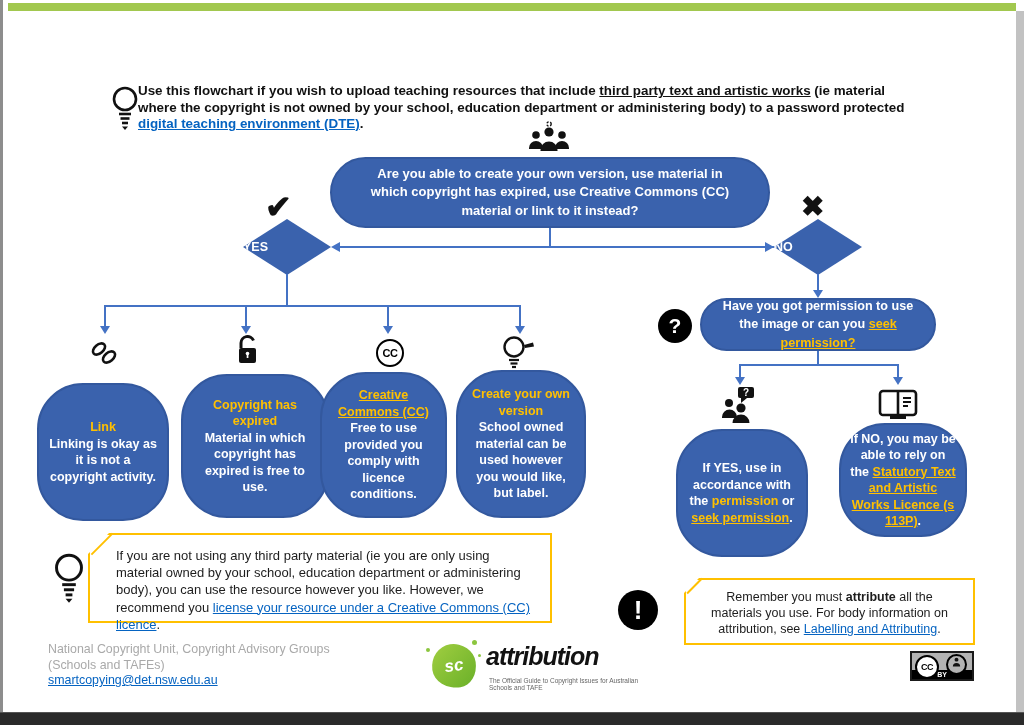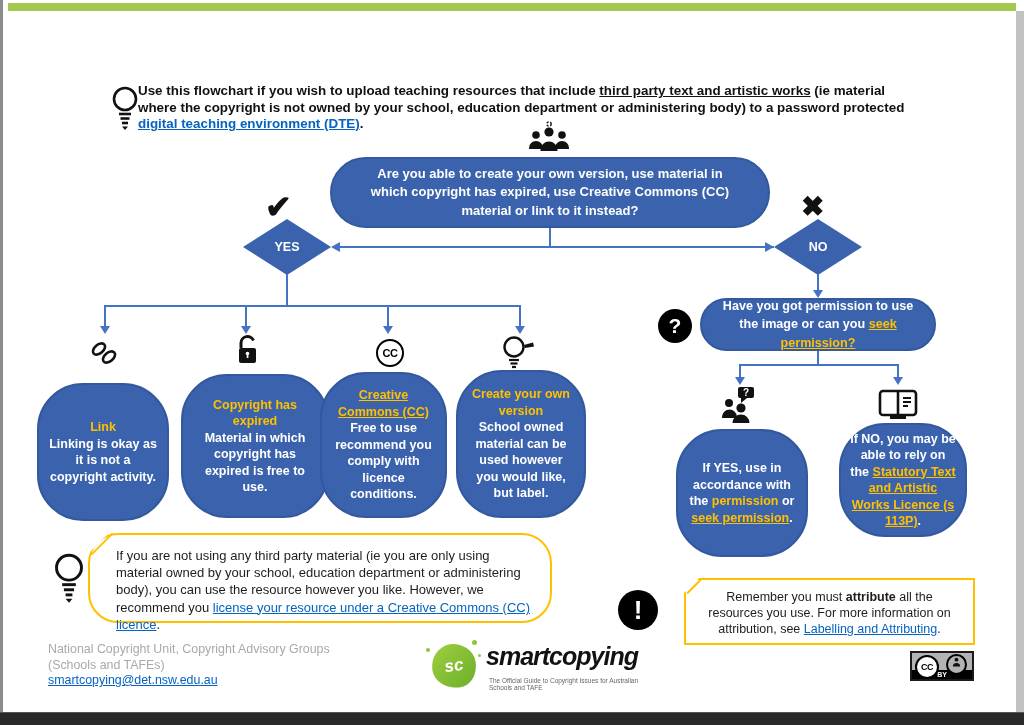--- a/index.html
+++ b/index.html
@@ -19,21 +19,21 @@
   .blue-link{color:#0563c1;text-decoration:underline;cursor:pointer;}
   
   .pill{position:absolute;background:#3a62ad;border:2px solid #33589e;color:#fff;font-weight:bold;
         display:flex;align-items:center;justify-content:center;text-align:center;box-sizing:border-box;}
   .main-pill{left:330px;top:157px;width:440px;height:71px;border-radius:37px;font-size:13px;
         line-height:1.42;padding:22px 26px;}
   .perm-pill{left:700px;top:298px;width:236px;height:53px;border-radius:27px;font-size:12.6px;
         line-height:1.45;padding:4px 14px;}
   .diamond{position:absolute;width:88px;height:56px;background:#3a62ad;
         clip-path:polygon(50% 0,100% 50%,50% 100%,0 50%);display:flex;align-items:center;
-        justify-content:center;color:#fff;font-weight:bold;font-size:12.5px;}
+        color:#fff;font-weight:bold;font-size:12.5px;}
   .blob{position:absolute;background:#3a62ad;border:2px solid #33589e;border-radius:46px;
         color:#fff;font-weight:bold;text-align:center;display:flex;flex-direction:column;
         justify-content:center;padding:10px 9px;box-sizing:border-box;font-size:12.5px;line-height:1.32;}
   .gold{color:#ffc000;}
   .gold-link{color:#ffc000;text-decoration:underline;cursor:pointer;}
   
   .hline,.vline{position:absolute;background:#4472c4;}
   .hline{height:2px;} .vline{width:2px;}
   .arr{position:absolute;width:0;height:0;}
   .arr-down{border-left:5px solid transparent;border-right:5px solid transparent;border-top:8px solid #4472c4;}
@@ -47,21 +47,21 @@
         display:flex;align-items:center;justify-content:center;font-size:11px;font-weight:bold;
         letter-spacing:-0.5px;color:#000;background:#fff;}
   .icon{position:absolute;}
   
   .goldbox{position:absolute;border:2px solid #ffc000;background:#fff;box-sizing:border-box;color:#1d1d1d;}
   .notch-cover{position:absolute;top:-2px;left:-2px;width:0;height:0;
         border-top:21px solid #fff;border-right:21px solid transparent;}
   .notch-line{position:absolute;left:-3px;top:8px;width:30px;height:2px;background:#ffc000;
         transform:rotate(-45deg);}
   .tipbox{left:88px;top:533px;width:464px;height:90px;font-size:13px;line-height:17.2px;
-        padding:12px 14px 8px 26px;border-radius:30px;}
+        padding:12px 14px 8px 26px;}
   .attrbox{left:684px;top:578px;width:291px;height:67px;font-size:12.5px;line-height:16px;
         text-align:center;padding:9px 14px;}
   
   .footer-text{position:absolute;left:48px;top:642px;font-size:12.4px;line-height:15.5px;color:#a9a9a9;}
   .logo{position:absolute;left:426px;top:640px;width:230px;height:52px;}
   .logo-blob{position:absolute;left:6px;top:4px;width:44px;height:44px;
         background:linear-gradient(140deg,#9bcb3e 10%,#6fb32b 90%);
         border-radius:48% 52% 42% 58%/52% 48% 52% 48%;transform:rotate(-8deg);
         display:flex;align-items:center;justify-content:center;color:#fff;
         font-size:17px;font-weight:bold;font-style:italic;}
@@ -165,21 +165,21 @@
   <div class="blob" style="left:37px;top:383px;width:132px;height:138px;">
     <span class="gold">Link</span>
     <span>Linking is okay as it is not a copyright activity.</span>
   </div>
   <div class="blob" style="left:181px;top:374px;width:148px;height:144px;">
     <span class="gold">Copyright has expired</span>
     <span>Material in which copyright has expired is free to use.</span>
   </div>
   <div class="blob" style="left:320px;top:372px;width:127px;height:146px;">
     <span class="gold-link">Creative Commons (CC)</span>
-    <span>Free to use recommend you comply with licence conditions.</span>
+    <span>Free to use provided you comply with licence conditions.</span>
   </div>
   <div class="blob" style="left:456px;top:370px;width:130px;height:148px;">
     <span class="gold">Create your own version</span>
     <span>School owned material can be used however you would like, but label.</span>
   </div>
 
   <div class="vline" style="left:817px;top:274px;height:17px;"></div>
   <div class="arr arr-down" style="left:813px;top:290px;"></div>
 
   <div class="circle-icon" style="left:658px;top:309px;width:34px;height:34px;font-size:21px;">
@@ -233,38 +233,38 @@
     <div class="notch-line"></div>
     <span>If you are not using any third party material (ie you are only using material owned by your school, education department or administering body), you can use the resource however you like. However, we recommend you </span><span class="blue-link">license your resource under a Creative Commons (CC) licence</span><span>.</span>
   </div>
 
   <div class="circle-icon" style="left:618px;top:590px;width:40px;height:40px;font-size:26px;">
     <span>!</span>
   </div>
   <div class="goldbox attrbox">
     <div class="notch-cover" style="border-top-width:15px;border-right-width:15px;"></div>
     <div class="notch-line" style="width:21px;top:5px;left:-2px;"></div>
-    <span>Remember you must </span><b>attribute</b><span> all the resources you use. For more information on attribution, see </span><span class="blue-link">Labelling and Attributing</span><span>.</span>
+    <span>Remember you must </span><b>attribute</b><span> all the materials you use. For body information on attribution, see </span><span class="blue-link">Labelling and Attributing</span><span>.</span>
   </div>
 
   <div class="footer-text">
     <div>National Copyright Unit, Copyright Advisory Groups</div>
     <div>(Schools and TAFEs)</div>
     <div><span class="blue-link">smartcopying@det.nsw.edu.au</span></div>
   </div>
 
   <div class="logo">
     <div class="logo-teal"></div>
     <div class="logo-blob">
       <span>sc</span>
     </div>
     <div class="logo-dot" style="left:0px;top:8px;width:4px;height:4px;"></div>
     <div class="logo-dot" style="left:46px;top:0px;width:5px;height:5px;"></div>
     <div class="logo-dot" style="left:52px;top:14px;width:3px;height:3px;"></div>
-    <div class="logo-name">smartcopying</div>
+    <div class="logo-name">attribution</div>
     <div class="logo-tagline">The Official Guide to Copyright Issues for Australian Schools and TAFE</div>
   </div>
 
   <div class="cc-badge">
     <div class="strip">BY</div>
     <div class="cc-circle cc-b">
       <span>CC</span>
     </div>
     <div class="person-b">
       <svg width="13" height="13" viewBox="0 0 16 16" style="display:block;margin:0 auto;">

